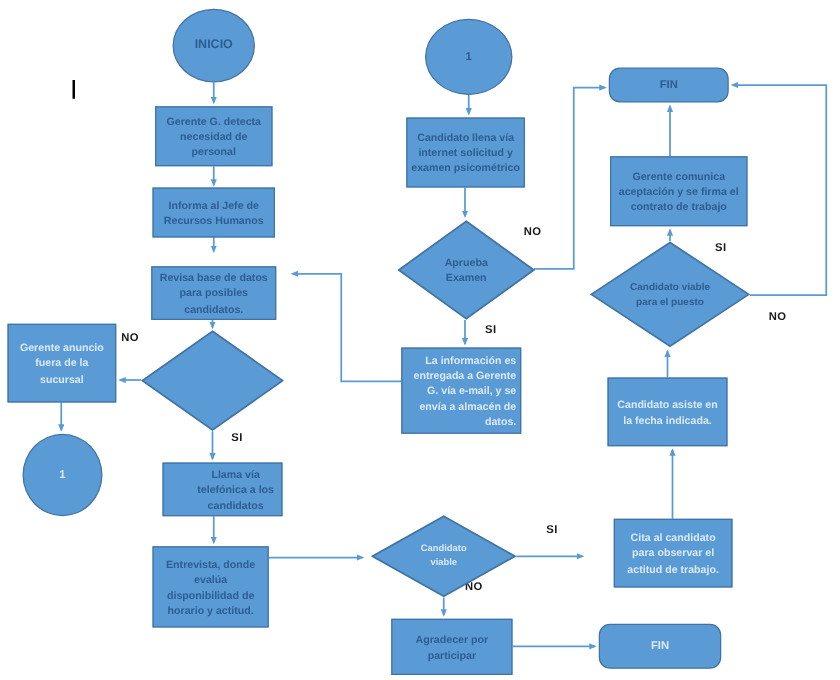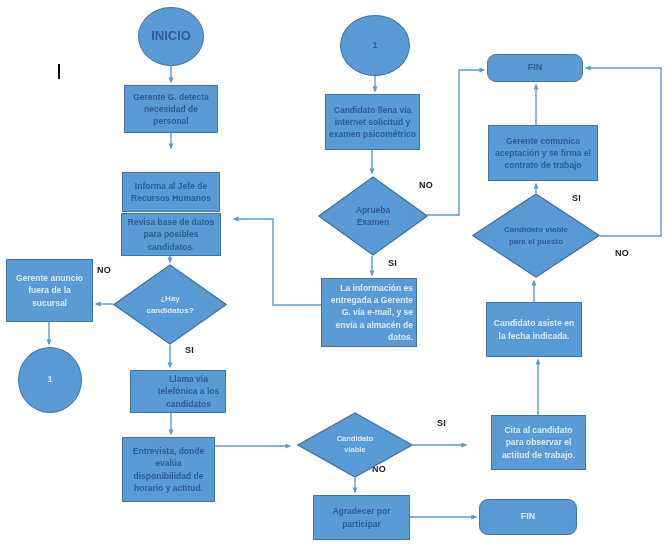--- a/index.html
+++ b/index.html
@@ -49,36 +49,35 @@
       <polyline points="536,125 536,85" fill="none" stroke="#5B9BD5" stroke-width="1.4" marker-end="url(#arrowhead)"></polyline>
       <polyline points="600,236 661,236 661,68 586,68" fill="none" stroke="#5B9BD5" stroke-width="1.4" marker-end="url(#arrowhead)"></polyline>
       <polyline points="427,215 459,215 459,70 484,70" fill="none" stroke="#5B9BD5" stroke-width="1.4" marker-end="url(#arrowhead)"></polyline>
       <polyline points="372,256 372,275" fill="none" stroke="#5B9BD5" stroke-width="1.4" marker-end="url(#arrowhead)"></polyline>
       <polyline points="321,305 273,305 273,219 234,219" fill="none" stroke="#5B9BD5" stroke-width="1.4" marker-end="url(#arrowhead)"></polyline>
       <polyline points="375,76 375,91" fill="none" stroke="#5B9BD5" stroke-width="1.4" marker-end="url(#arrowhead)"></polyline>
       <polyline points="372,150 372,173" fill="none" stroke="#5B9BD5" stroke-width="1.4" marker-end="url(#arrowhead)"></polyline>
     </svg>
   <div id="cursor-mark" style="left: 58px; top: 64px; height: 15px;"></div>
 <div class="node circle" style="left: 138px; top: 7px; width: 66px; height: 59px;">
-      <div class="nlabel dark" style="font-size: 13px;">INICIO</div>
+      <div class="nlabel dark" style="font-size: 10px;">INICIO</div>
     </div>
     <div class="node rect" style="left: 124px; top: 85px; width: 94px; height: 48px;">
       <div class="nlabel dark" style="font-size: 8.5px;">Gerente G. detecta necesidad de personal</div>
     </div>
-    <div class="node rect" style="left: 122px; top: 150px; width: 98px; height: 40px; margin-top: 22px;">
+    <div class="node rect" style="left: 122px; top: 150px; width: 98px; height: 40px;">
       <div class="nlabel dark" style="font-size: 8.5px;">Informa al Jefe de Recursos Humanos</div>
     </div>
     <div class="node rect" style="left: 121px; top: 213px; width: 100px; height: 43px;">
       <div class="nlabel dark" style="font-size: 8.5px;">Revisa base de datos para posibles candidatos.</div>
     </div>
     <div class="node diamond" style="left: 113px; top: 264px; width: 114px; height: 81px;">
       <svg width="114" height="81">
         <polygon points="57,1 113,40.5 57,80 1,40.5" fill="#5B9BD5" stroke="#4173A3" stroke-width="1.4"></polygon>
       </svg>
-      <div class="nlabel light" style="font-size: 8px; width: 62px;">¿Hay candidatos?</div>
     </div>
     <div class="node rect" style="left: 6px; top: 259px; width: 87px; height: 63px;">
       <div class="nlabel light" style="font-size: 8.5px;">Gerente anuncio fuera de la sucursal</div>
     </div>
     <div class="node circle" style="left: 18px; top: 347px; width: 64px; height: 66px;">
       <div class="nlabel light" style="font-size: 9px;">1</div>
     </div>
     <div class="node rect" style="left: 130px; top: 370px; width: 96px; height: 43px;">
       <div class="nlabel dark" style="font-size: 8.5px; padding-left: 24px;">Llama vía telefónica a los candidatos</div>
     </div>

